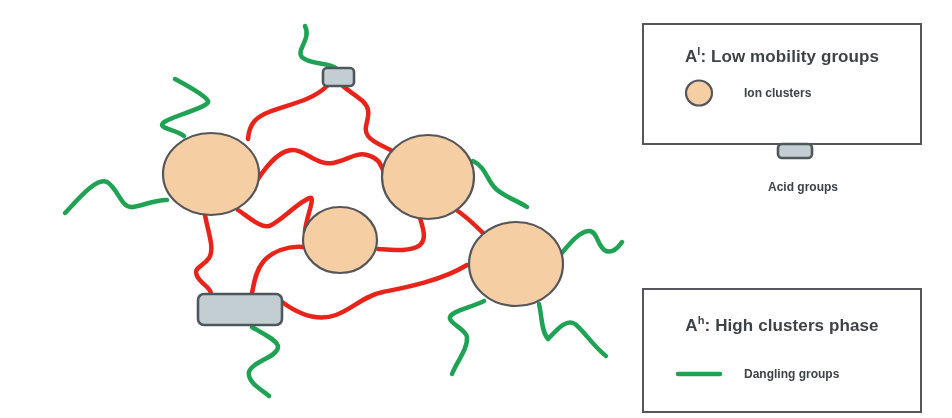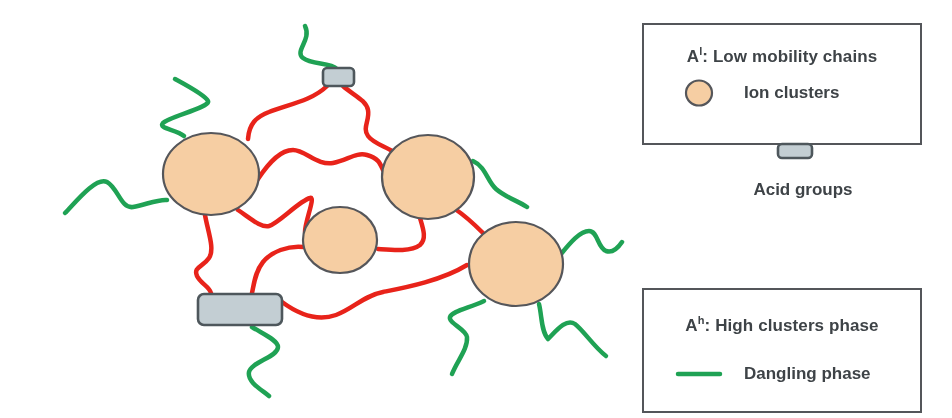--- a/index.html
+++ b/index.html
@@ -14,21 +14,21 @@
   .acid{fill:var(--acid-group-fill,#C3CED3);stroke:var(--acid-group-stroke,#4E575C);stroke-width:2.6;}
   
   .lbox{position:absolute;left:642px;width:280px;background:#fff;
     border:2px solid var(--box-border,#54565A);box-sizing:border-box;
     color:var(--text,#3E4347);}
   .ltitle{font-weight:bold;font-size:17px;text-align:center;white-space:nowrap;
     letter-spacing:0.1px;}
   .ltitle sup{font-size:11px;font-weight:bold;}
   .lrow{display:flex;align-items:center;padding-left:26px;}
   .licon{width:58px;display:flex;justify-content:center;align-items:center;flex:0 0 58px;}
-  .llabel{font-weight:bold;font-size:17px;margin-left:16px;white-space:nowrap;}
+  .llabel{font-weight:bold;font-size:12px;margin-left:16px;white-space:nowrap;}
 </style>
 </head>
 <body>
 
 <div class="stage">
 
   <svg class="diagram" width="640" height="418" viewBox="0 0 640 418">
 
     <g>
       <path class="chain dang" d="M305,26 C312,40 294,51 303,58 C312,65 330,62 337,69"></path>
@@ -61,21 +61,21 @@
     </g>
 
     <g>
       <rect class="acid" x="323" y="68" width="31" height="18" rx="4"></rect>
       <rect class="acid" x="198" y="294" width="84" height="31" rx="6"></rect>
     </g>
   </svg>
 
   <div class="lbox" style="top:23px;height:122px;">
     <div class="ltitle" style="margin-top:20px;">
-      <span>A</span><sup>l</sup><span>: Low mobility chains</span>
+      <span>A</span><sup>l</sup><span>: Low mobility groups</span>
     </div>
     <div class="lrow" style="margin-top:11px;height:30px;">
       <span class="licon">
         <svg width="30" height="30" viewBox="0 0 30 30">
             <ellipse class="cluster" cx="15" cy="15" rx="13" ry="12.5"></ellipse>
           </svg>
       </span>
       <span class="llabel">Ion clusters</span>
     </div>
     <div class="lrow" style="margin-top:14px;height:26px;flex-direction:column;">
@@ -92,17 +92,17 @@
   <div class="lbox" style="top:288px;height:125px;">
     <div class="ltitle" style="margin-top:24px;">
       <span>A</span><sup>h</sup><span>: High clusters phase</span>
     </div>
     <div class="lrow" style="margin-top:26px;height:24px;">
       <span class="licon">
         <svg width="50" height="10" viewBox="0 0 50 10">
             <path class="chain dang" d="M4,5 L46,5"></path>
           </svg>
       </span>
-      <span class="llabel">Dangling phase</span>
+      <span class="llabel">Dangling groups</span>
     </div>
   </div>
 
 </div>
 
 </body></html>

